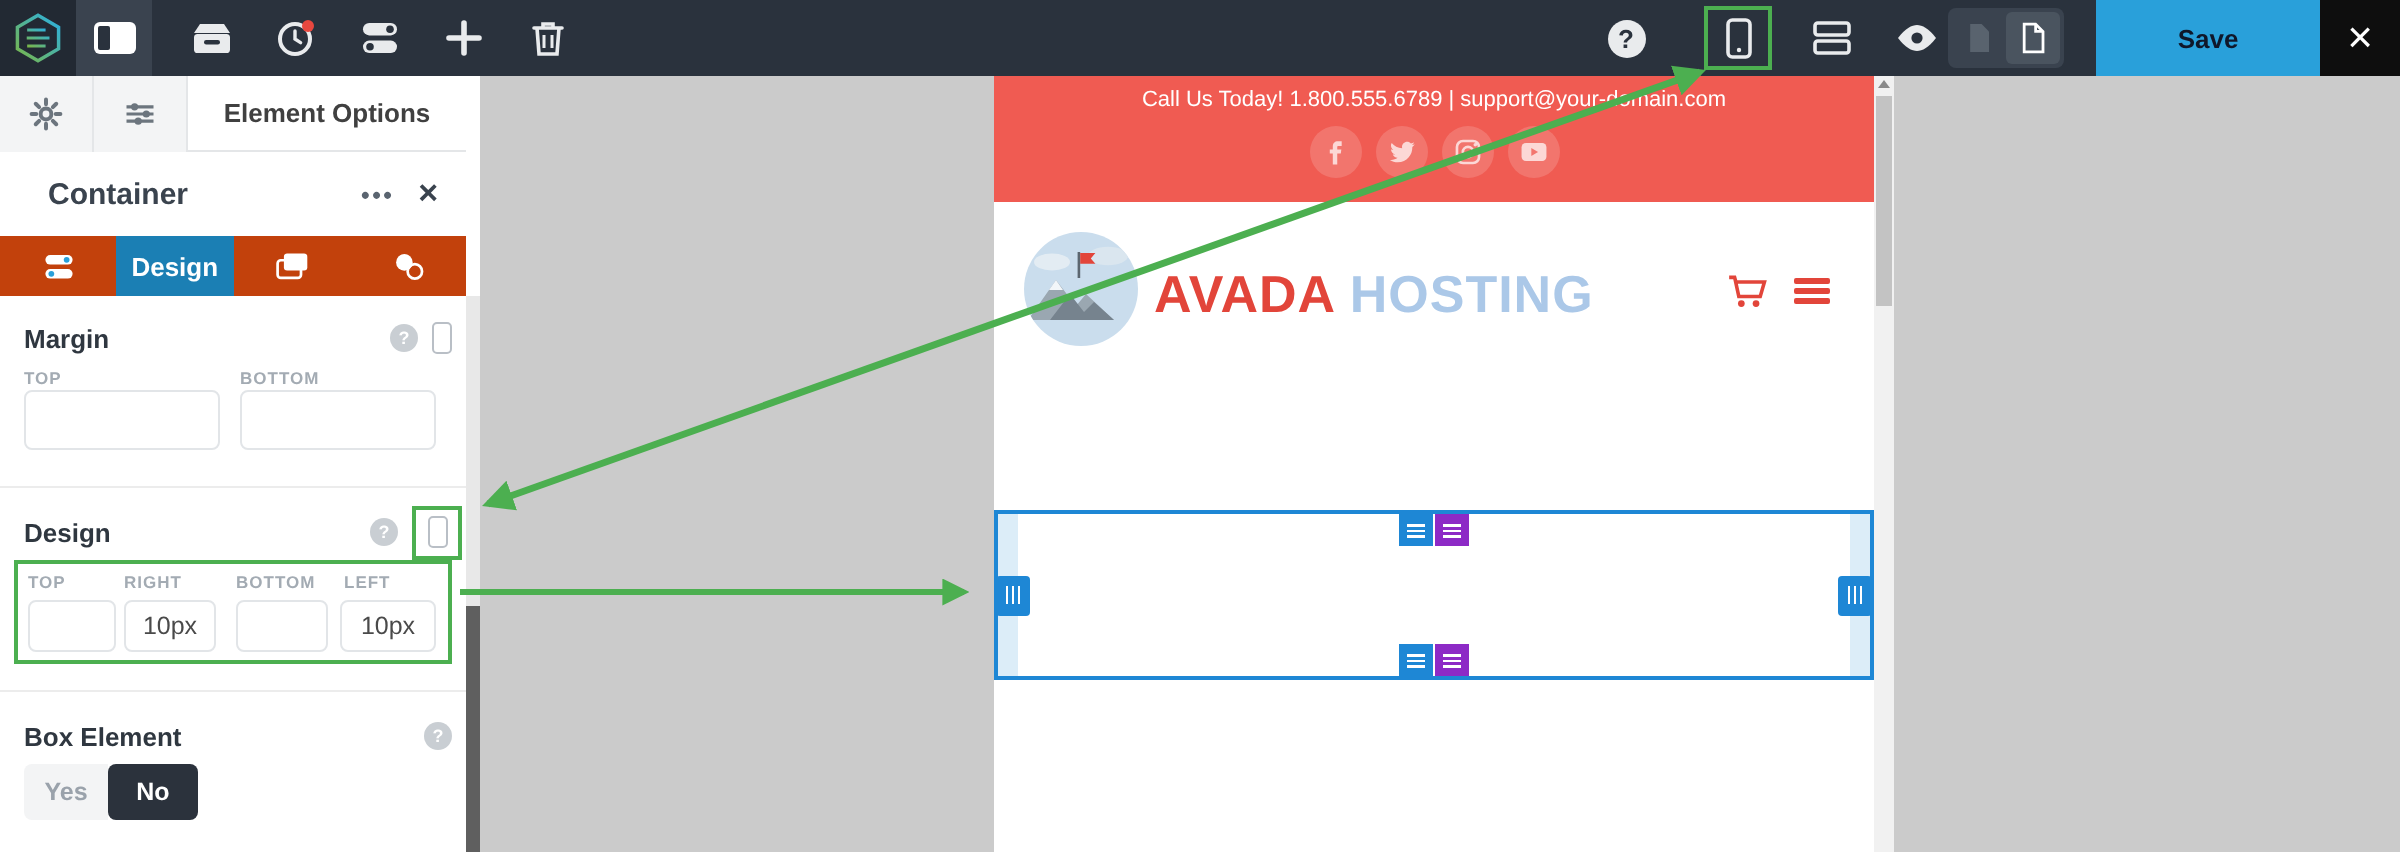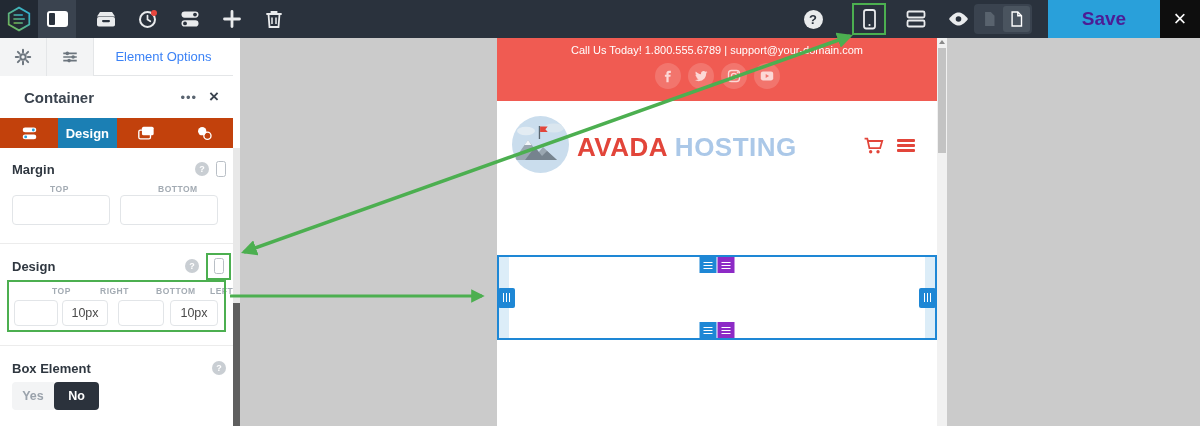--- a/index.html
+++ b/index.html
@@ -16,40 +16,40 @@
   .tb-icons-left { display:flex; align-items:center; gap:18px; padding-left:18px; }
   .tb-btn { width:24px; height:24px; display:flex; align-items:center; justify-content:center; cursor:pointer; }
   .tb-right { position:absolute; right:0; top:0; height:38px; display:flex; align-items:center; }
   .help-circle { width:19px; height:19px; border-radius:50%; background:#e9ebed; color:#2a323d; font-size:13px; font-weight:bold; display:flex; align-items:center; justify-content:center; }
   .green-frame { border:2px solid #4caf50; display:flex; align-items:center; justify-content:center; }
   .tb-mobile-frame { width:34px; height:32px; margin:0 9px; }
   .tb-gap { margin-right:18px; }
   .file-group { background:#3a434f; border-radius:4px; display:flex; align-items:center; padding:2px; margin:0 16px 0 4px; }
   .file-group .fg-tile { width:27px; height:26px; display:flex; align-items:center; justify-content:center; border-radius:3px; }
   .file-group .fg-active { background:#4a545f; }
-  .save-btn { width:112px; height:38px; background:#29a0da; color:#4c1d95; font-size:19px; font-weight:bold; border:none; display:flex; align-items:center; justify-content:center; cursor:pointer; }
+  .save-btn { width:112px; height:38px; background:#29a0da; color:#0f172a; font-size:13px; font-weight:bold; border:none; display:flex; align-items:center; justify-content:center; cursor:pointer; }
   .close-btn { width:40px; height:38px; background:#0e0e0e; color:#fff; font-size:22px; display:flex; align-items:center; justify-content:center; cursor:pointer; }
   
   .sidebar { position:absolute; left:0; top:38px; width:240px; height:388px; background:#fff; z-index:30; }
   .side-tabs { position:absolute; left:0; top:0; width:233px; height:38px; display:flex; border-bottom:1px solid #e4e6e8; }
   .side-tab-icon { width:47px; height:38px; background:#f3f4f5; border-right:1px solid #e4e6e8; display:flex; align-items:center; justify-content:center; cursor:pointer; }
-  .side-tab-active { flex:1; display:flex; align-items:center; justify-content:center; color:#3b82f6; font-size:13px; font-weight:normal; cursor:pointer; }
+  .side-tab-active { flex:1; display:flex; align-items:center; justify-content:center; color:#404040; font-size:13px; font-weight:bold; cursor:pointer; }
   .panel-header { position:absolute; left:0; top:38px; width:233px; height:42px; display:flex; align-items:center; padding:0 14px 0 24px; }
   .panel-title { font-size:15px; font-weight:bold; color:#3a434e; flex:1; }
   .panel-menu { color:#5a6470; font-size:13px; letter-spacing:1px; margin-right:12px; cursor:pointer; }
   .panel-close { color:#3a434e; font-size:17px; font-weight:bold; cursor:pointer; }
   .blue-tabs { position:absolute; left:0; top:80px; width:233px; height:30px; display:flex; background:#c2410c; }
   .blue-tab { flex:1; display:flex; align-items:center; justify-content:center; color:#fff; font-size:13px; font-weight:bold; cursor:pointer; }
   .blue-tab.active { background:#1b7fb4; }
   .sec-title-row { position:absolute; left:12px; right:14px; height:18px; display:flex; align-items:center; }
   .sec-title { font-size:13px; font-weight:bold; color:#2f3740; flex:1; }
   .mini-help { width:14px; height:14px; border-radius:50%; background:#c9ced3; color:#fff; font-size:9px; font-weight:bold; display:flex; align-items:center; justify-content:center; margin-right:7px; cursor:pointer; }
   .mini-phone { width:10px; height:16px; border:1.5px solid #b9bfc6; border-radius:2.5px; cursor:pointer; }
   .pad-phone-frame { width:25px; height:27px; margin-right:-5px; }
-  .field-label { position:absolute; font-size:8.5px; font-weight:bold; color:#a3abb3; letter-spacing:.5px;margin-left:38px; }
+  .field-label { position:absolute; font-size:8.5px; font-weight:bold; color:#a3abb3; letter-spacing:.5px; }
   .txt-input { position:absolute; height:30px; border:1px solid #e2e5e8; border-radius:4px; background:#fff; font-size:12.5px; color:#4a4a4a; text-align:center; font-family:"Liberation Sans", sans-serif; }
   .txt-input-sm { height:26px; }
   .divider { position:absolute; left:0; width:233px; border-top:1px solid #ececec; }
   .toggle-btn { position:absolute; height:28px; display:flex; align-items:center; justify-content:center; font-size:12.5px; font-weight:bold; cursor:pointer; }
   .toggle-yes { background:#f3f4f5; color:#9aa2ab; border-radius:4px 0 0 4px; }
   .toggle-no { background:#2b323c; color:#fff; border-radius:4px; }
   .side-scrollbar { position:absolute; right:0; top:110px; bottom:0; width:7px; background:#e8e8e8; cursor:pointer; }
   .side-thumb { position:absolute; left:0; top:155px; width:7px; height:123px; background:#5f5f5f; }
   
   .preview-bg { position:absolute; left:240px; top:38px; right:0; bottom:0; background:#cbcbcb; }

